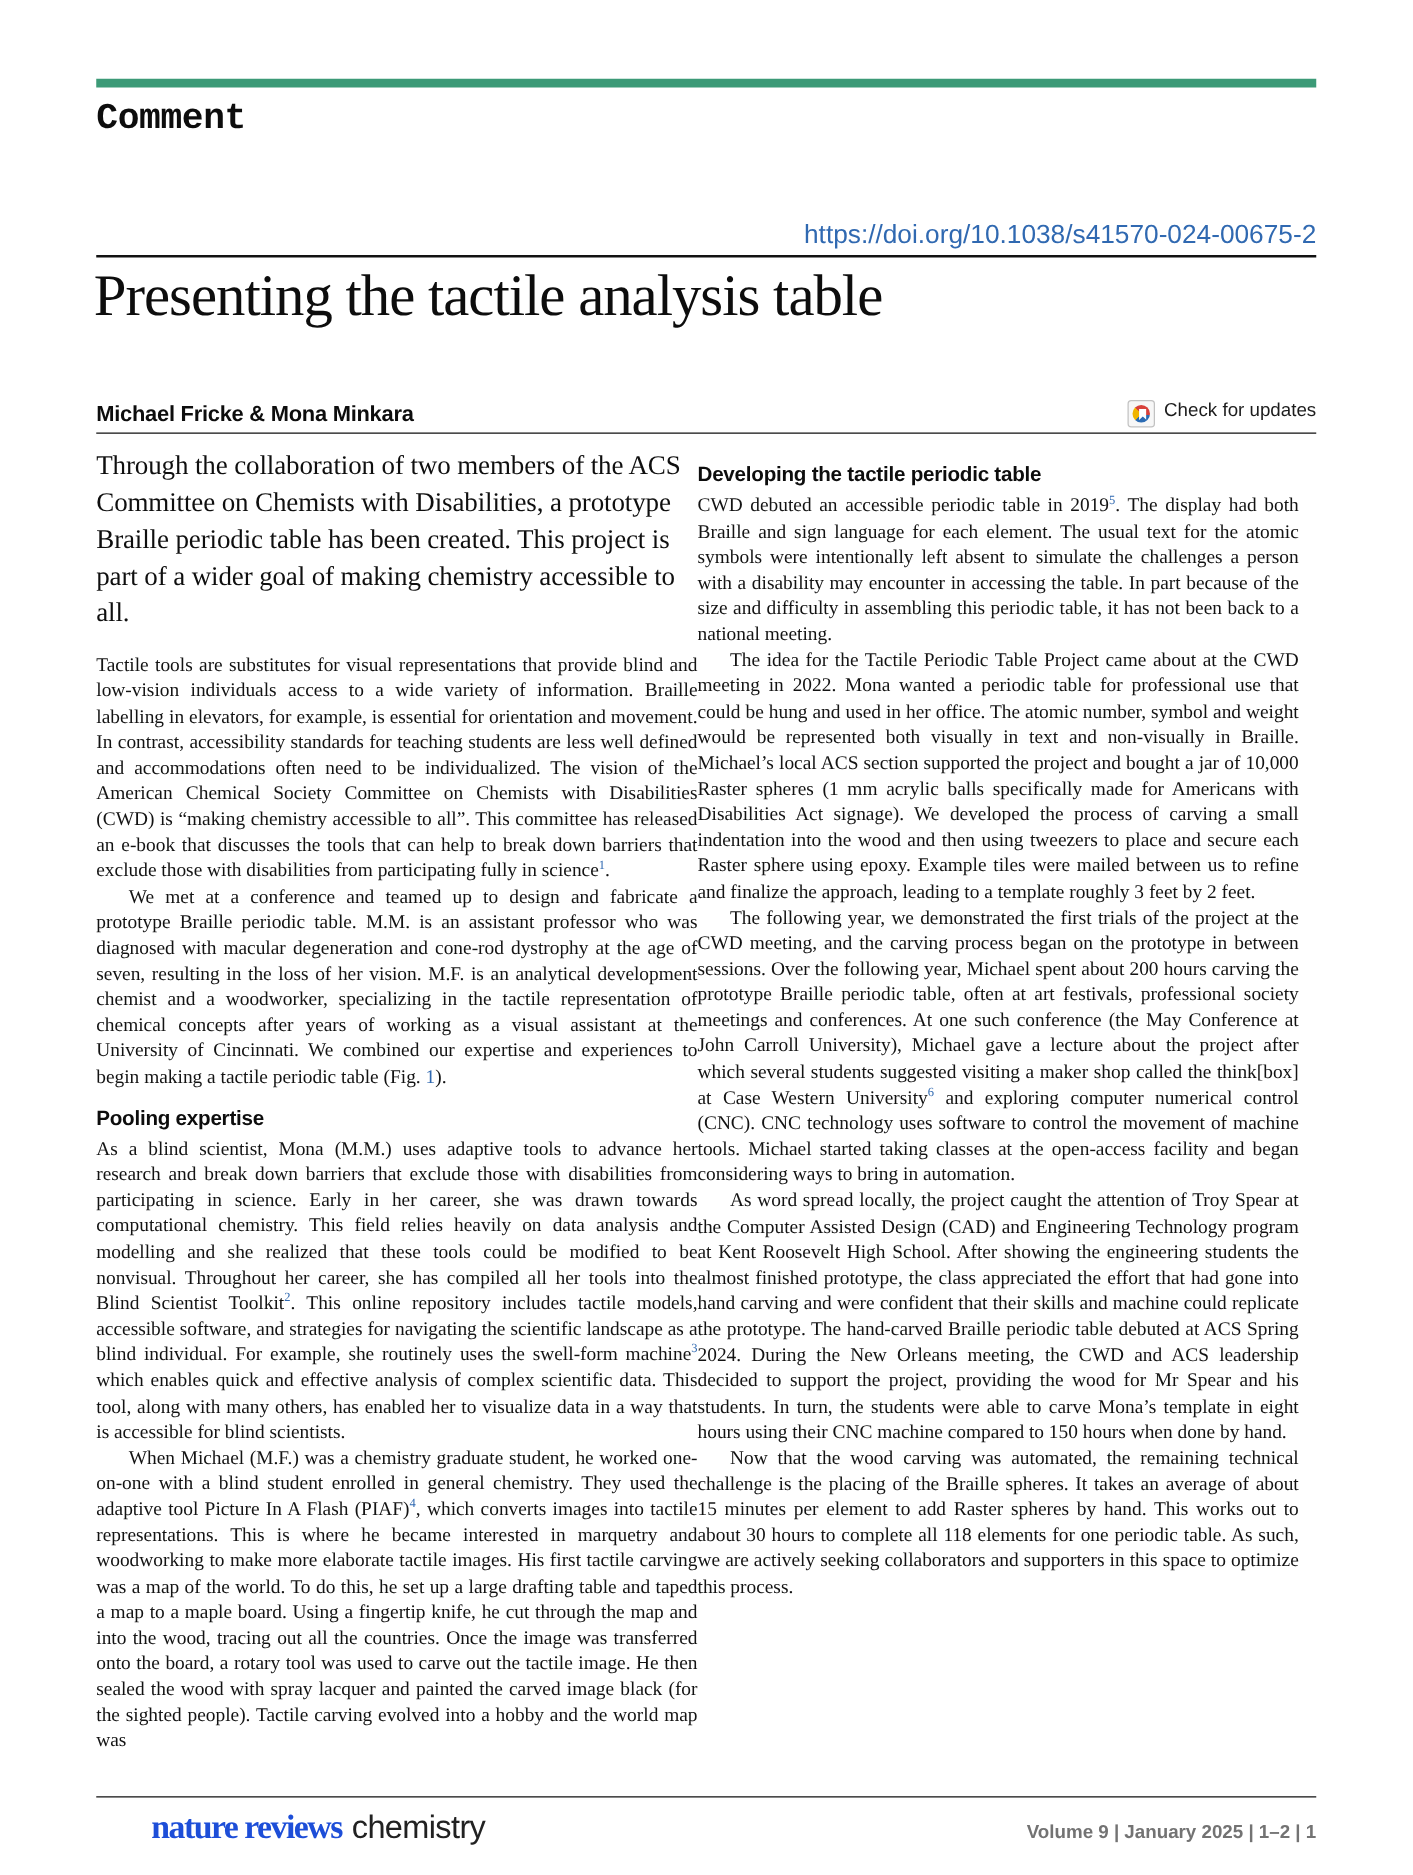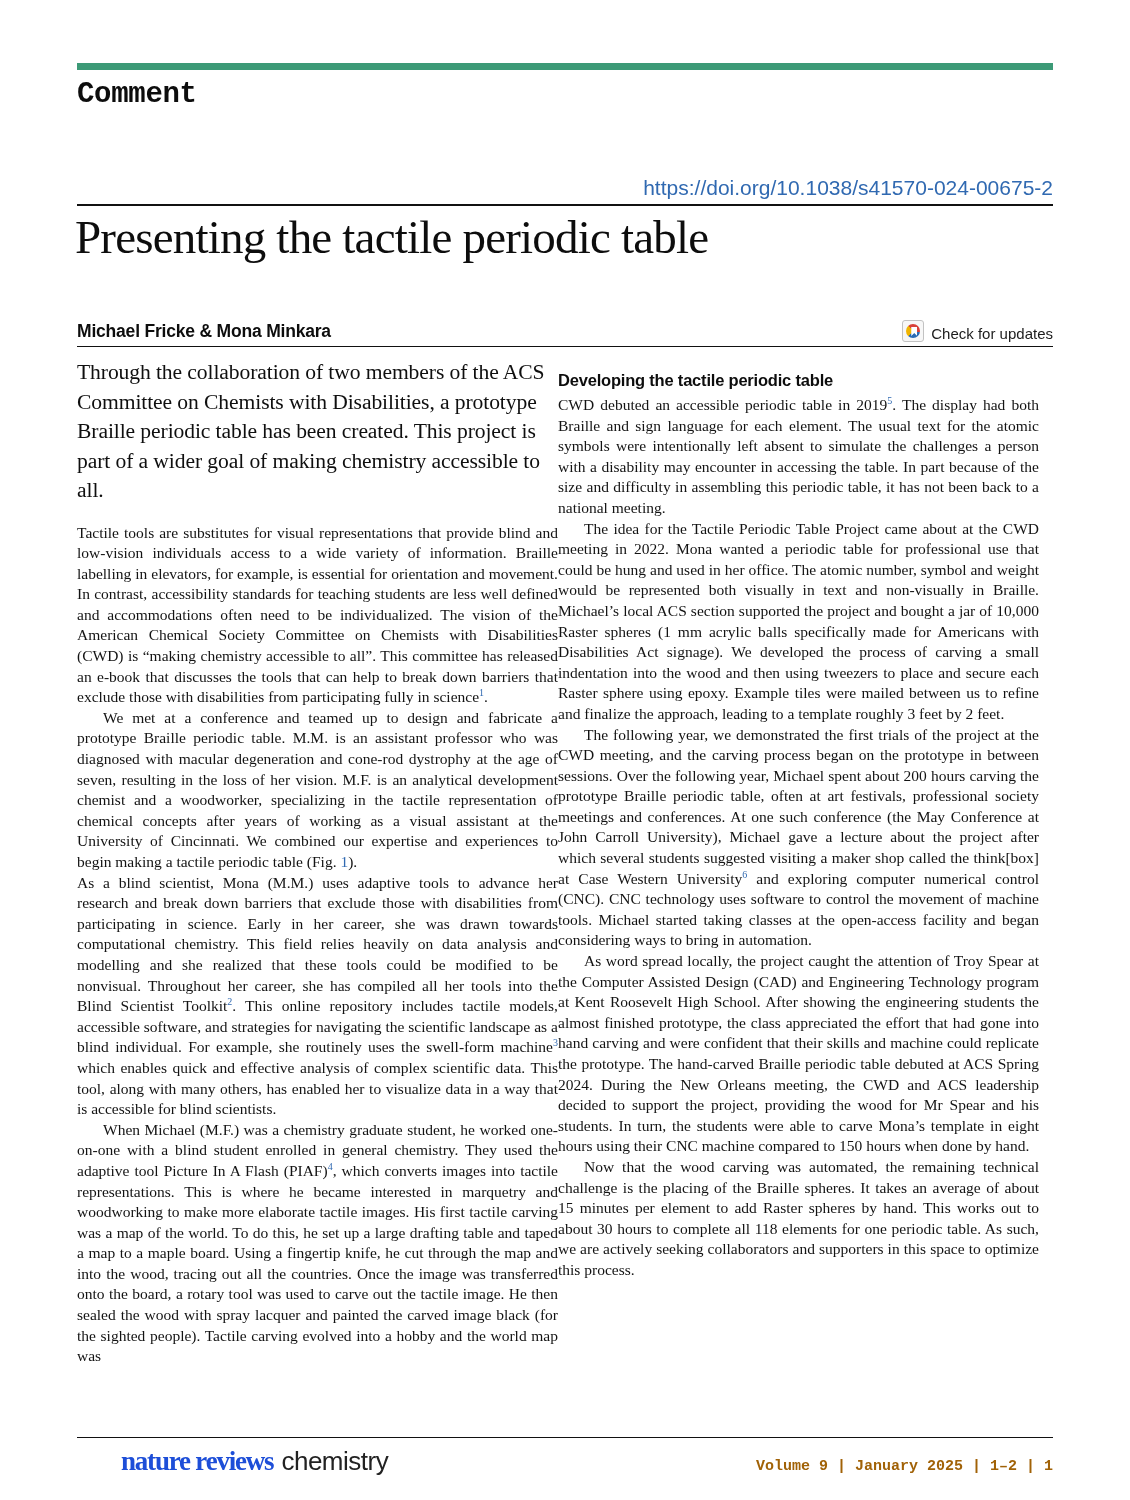--- a/index.html
+++ b/index.html
@@ -28,21 +28,21 @@
     letter-spacing:-0.8px; line-height:1.1;
   }
   .byline-row {
     position:absolute; left:77px; right:77px; top:318px; height:26px;
     display:flex; justify-content:space-between; align-items:center;
   }
   .authors {
     font-family:"Liberation Sans", sans-serif; font-weight:700; font-size:17.5px; color:#0d0d0d;
     letter-spacing:-0.2px;
   }
-  .check-updates { display:flex; align-items:flex-end; gap:7px; text-decoration:none; cursor:pointer;padding-left:19px; }
+  .check-updates { display:flex; align-items:flex-start; gap:7px; text-decoration:none; cursor:pointer;padding-left:19px; }
   .cfu-icon {
     width:22px; height:22px; border:1px solid #c2c2c2; border-radius:3px; background:#f7f7f7;
     position:relative; display:inline-block;
   }
   .cfu-circle {
     position:absolute; left:3px; top:3px; right:3px; bottom:3px; border-radius:50%;
     background:conic-gradient(#d8403a 0 28%, #2b6bb3 28% 62%, #f0b400 62% 88%, #d8403a 88% 100%);
   }
   .cfu-mark {
     position:absolute; left:8px; top:6px; width:6px; height:9px; background:#fff;
@@ -74,57 +74,58 @@
   .logo-bold {
     font-family:"Liberation Serif", serif; font-weight:700; font-size:27px; color:#1d4ed8;
     letter-spacing:-1.2px;
     margin-left:44px;
   }
   .logo-light {
     font-family:"Liberation Sans", sans-serif; font-weight:300; font-size:26px; color:#222;
     margin-left:8px; letter-spacing:-0.5px;
   }
   .issue-line {
-    font-family:Liberation Mono, monospace; font-size:15px; font-weight:600; color:#a16207;
+    font-family:Liberation Sans, sans-serif; font-size:15px; font-weight:600; color:#737373;
   }
   .page-num { font-weight:800; }
 </style>
 </head>
 <body>
 
 <div class="page">
 
   <div class="accent-bar"></div>
 
   <div class="kicker">Comment</div>
 
   <a class="doi" href="#">https://doi.org/10.1038/s41570-024-00675-2</a>
 
   <div class="rule rule-1"></div>
 
-  <h1 class="title">Presenting the tactile periodic table</h1>
+  <h1 class="title">Presenting the tactile analysis table</h1>
 
   <div class="byline-row">
     <div class="authors">Michael Fricke &amp; Mona Minkara</div>
     <a class="check-updates" href="#">
       <span class="cfu-icon">
         <span class="cfu-circle"></span>
         <span class="cfu-mark"></span>
       </span>
       <span class="cfu-label">Check for updates</span>
     </a>
   </div>
 
   <div class="rule rule-2"></div>
 
   <div class="content">
     <div class="col">
       <p class="standfirst">Through the collaboration of two members of the ACS Committee on Chemists with Disabilities, a prototype Braille periodic table has been created. This project is part of a wider goal of making chemistry accessible to all.</p>
       <p class="body"><span>Tactile tools are substitutes for visual representations that provide blind and low-vision individuals access to a wide variety of information. Braille labelling in elevators, for example, is essential for orientation and movement. In contrast, accessibility standards for teaching students are less well defined and accommodations often need to be individualized. The vision of the American Chemical Society Committee on Chemists with Disabilities (CWD) is “making chemistry accessible to all”. This committee has released an e-book that discusses the tools that can help to break down barriers that exclude those with disabilities from participating fully in science</span><sup class="ref">1</sup><span>.</span></p>
       <p class="body indent"><span>We met at a conference and teamed up to design and fabricate a prototype Braille periodic table. M.M. is an assistant professor who was diagnosed with macular degeneration and cone-rod dystrophy at the age of seven, resulting in the loss of her vision. M.F. is an analytical development chemist and a woodworker, specializing in the tactile representation of chemical concepts after years of working as a visual assistant at the University of Cincinnati. We combined our expertise and experiences to begin making a tactile periodic table (Fig.&nbsp;</span><span class="inline-link">1</span><span>).</span></p>
+      <h2 class="section">Pooling expertise</h2>
       <p class="body"><span>As a blind scientist, Mona (M.M.) uses adaptive tools to advance her research and break down barriers that exclude those with disabilities from participating in science. Early in her career, she was drawn towards computational chemistry. This field relies heavily on data analysis and modelling and she realized that these tools could be modified to be nonvisual. Throughout her career, she has compiled all her tools into the Blind Scientist Toolkit</span><sup class="ref">2</sup><span>. This online repository includes tactile models, accessible software, and strategies for navigating the scientific landscape as a blind individual. For example, she routinely uses the swell-form machine</span><sup class="ref">3</sup><span> which enables quick and effective analysis of complex scientific data. This tool, along with many others, has enabled her to visualize data in a way that is accessible for blind scientists.</span></p>
       <p class="body indent"><span>When Michael (M.F.) was a chemistry graduate student, he worked one-on-one with a blind student enrolled in general chemistry. They used the adaptive tool Picture In A Flash (PIAF)</span><sup class="ref">4</sup><span>, which converts images into tactile representations. This is where he became interested in marquetry and woodworking to make more elaborate tactile images. His first tactile carving was a map of the world. To do this, he set up a large drafting table and taped a map to a maple board. Using a fingertip knife, he cut through the map and into the wood, tracing out all the countries. Once the image was transferred onto the board, a rotary tool was used to carve out the tactile image. He then sealed the wood with spray lacquer and painted the carved image black (for the sighted people). Tactile carving evolved into a hobby and the world map was</span></p>
     </div>
     <div class="col">
       <h2 class="section">Developing the tactile periodic table</h2>
       <p class="body"><span>CWD debuted an accessible periodic table in 2019</span><sup class="ref">5</sup><span>. The display had both Braille and sign language for each element. The usual text for the atomic symbols were intentionally left absent to simulate the challenges a person with a disability may encounter in accessing the table. In part because of the size and difficulty in assembling this periodic table, it has not been back to a national meeting.</span></p>
       <p class="body indent"><span>The idea for the Tactile Periodic Table Project came about at the CWD meeting in 2022. Mona wanted a periodic table for professional use that could be hung and used in her office. The atomic number, symbol and weight would be represented both visually in text and non-visually in Braille. Michael’s local ACS section supported the project and bought a jar of 10,000 Raster spheres (1&nbsp;mm acrylic balls specifically made for Americans with Disabilities Act signage). We developed the process of carving a small indentation into the wood and then using tweezers to place and secure each Raster sphere using epoxy. Example tiles were mailed between us to refine and finalize the approach, leading to a template roughly 3 feet by 2 feet.</span></p>
       <p class="body indent"><span>The following year, we demonstrated the first trials of the project at the CWD meeting, and the carving process began on the prototype in between sessions. Over the following year, Michael spent about 200 hours carving the prototype Braille periodic table, often at art festivals, professional society meetings and conferences. At one such conference (the May Conference at John Carroll University), Michael gave a lecture about the project after which several students suggested visiting a maker shop called the think[box] at Case Western University</span><sup class="ref">6</sup><span> and exploring computer numerical control (CNC). CNC technology uses software to control the movement of machine tools. Michael started taking classes at the open-access facility and began considering ways to bring in automation.</span></p>
       <p class="body indent"><span>As word spread locally, the project caught the attention of Troy Spear at the Computer Assisted Design (CAD) and Engineering Technology program at Kent Roosevelt High School. After showing the engineering students the almost finished prototype, the class appreciated the effort that had gone into hand carving and were confident that their skills and machine could replicate the prototype. The hand-carved Braille periodic table debuted at ACS Spring 2024. During the New Orleans meeting, the CWD and ACS leadership decided to support the project, providing the wood for Mr Spear and his students. In turn, the students were able to carve Mona’s template in eight hours using their CNC machine compared to 150 hours when done by hand.</span></p>
       <p class="body indent"><span>Now that the wood carving was automated, the remaining technical challenge is the placing of the Braille spheres. It takes an average of about 15&nbsp;minutes per element to add Raster spheres by hand. This works out to about 30 hours to complete all 118 elements for one periodic table. As such, we are actively seeking collaborators and supporters in this space to optimize this process.</span></p>

